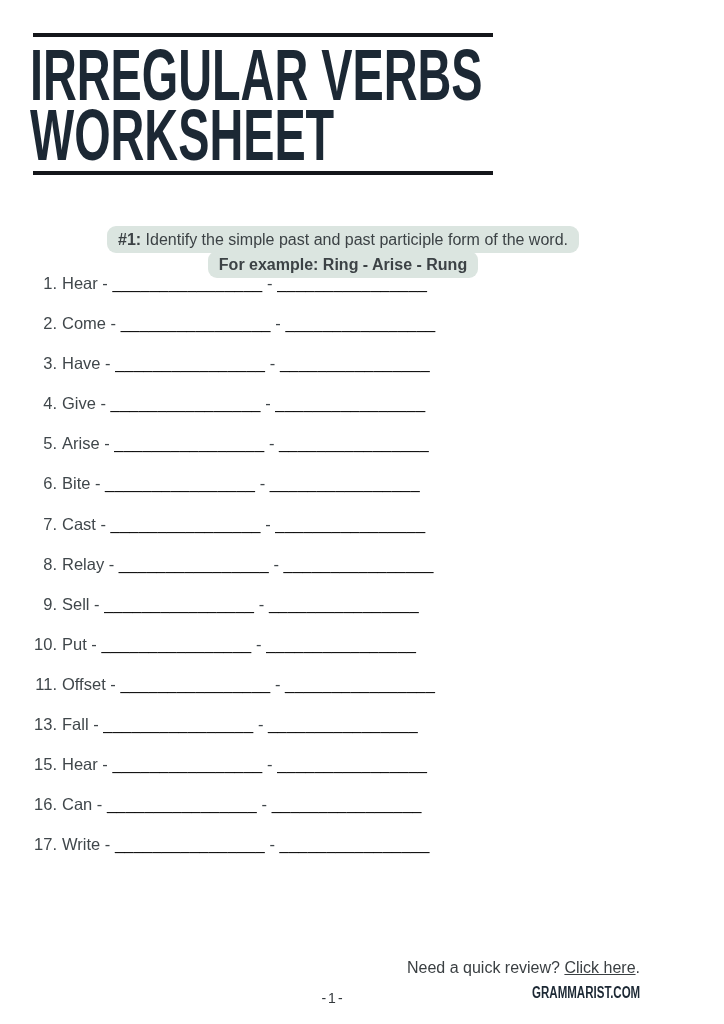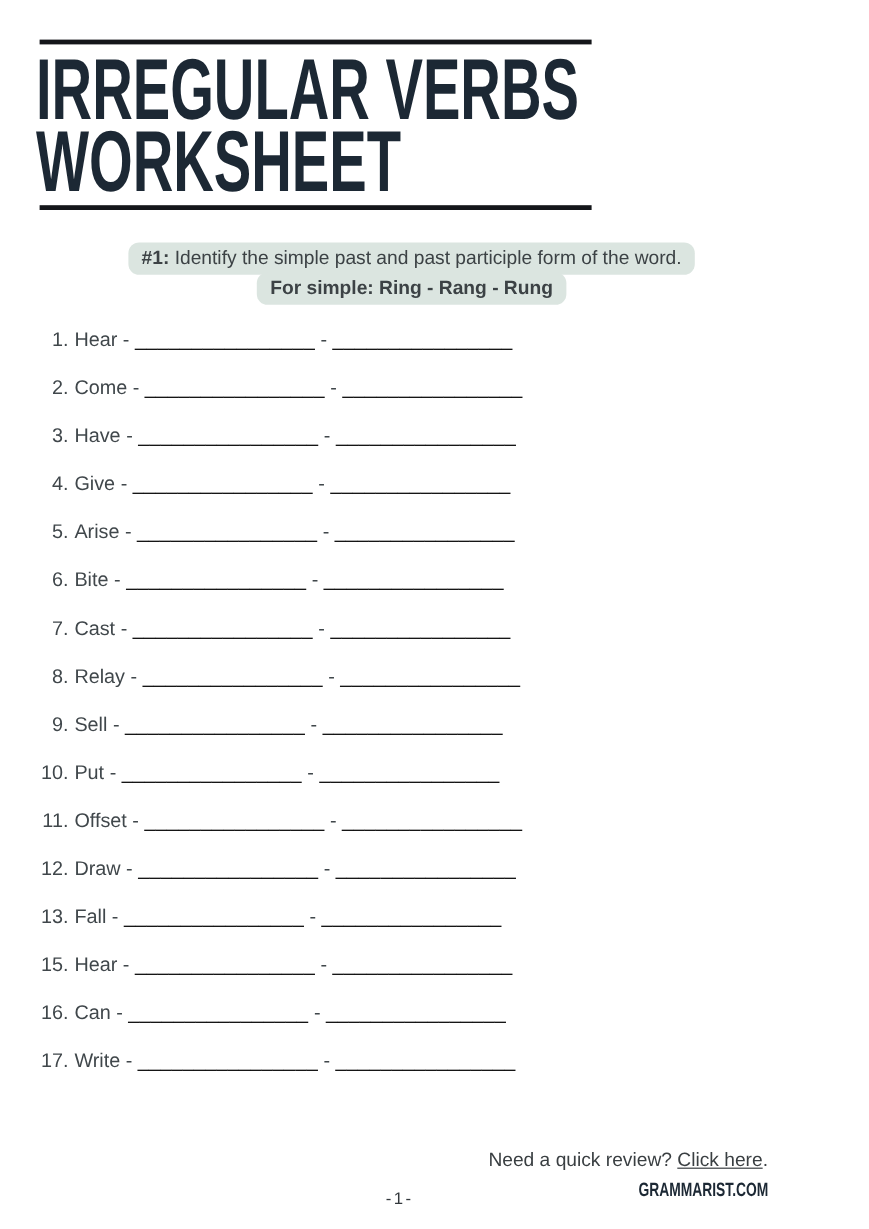--- a/index.html
+++ b/index.html
@@ -51,20 +51,21 @@
     text-align: center;
     font-size: 16px;
     color: #3c4245;
   }
   .hl {
     display: inline-block;
     background: #dbe5e0;
     border-radius: 9px;
     padding: 3px 11px;
     line-height: 21px;
+    margin-top: 24px;
   }
   .hl-example {
     margin-top: -2px;
     font-weight: bold;
   }
   .instr-prefix { font-weight: bold; }
 
   
   .verb-list {
     position: absolute;
@@ -135,36 +136,35 @@
 <div class="page">
 
   <div class="rule rule-top"></div>
 
   <h1 class="title"><span>IRREGULAR VERBS</span><br><span>WORKSHEET</span></h1>
 
   <div class="rule rule-bottom"></div>
 
   <div class="instructions">
     <div><span class="hl"><span class="instr-prefix">#1:</span><span> Identify the simple past and past participle form of the word.</span></span></div>
-    <div><span class="hl hl-example">For simple: Ring - Rang - Rung</span></div>
+    <div><span class="hl hl-example">For example: Ring - Arise - Rung</span></div>
   </div>
 
   <ol class="verb-list">
       <li><span class="num">1.</span><span>Hear</span><span> - </span><span class="blank">________________</span><span> - </span><span class="blank">________________</span></li>
       <li><span class="num">2.</span><span>Come</span><span> - </span><span class="blank">________________</span><span> - </span><span class="blank">________________</span></li>
       <li><span class="num">3.</span><span>Have</span><span> - </span><span class="blank">________________</span><span> - </span><span class="blank">________________</span></li>
       <li><span class="num">4.</span><span>Give</span><span> - </span><span class="blank">________________</span><span> - </span><span class="blank">________________</span></li>
       <li><span class="num">5.</span><span>Arise</span><span> - </span><span class="blank">________________</span><span> - </span><span class="blank">________________</span></li>
       <li><span class="num">6.</span><span>Bite</span><span> - </span><span class="blank">________________</span><span> - </span><span class="blank">________________</span></li>
       <li><span class="num">7.</span><span>Cast</span><span> - </span><span class="blank">________________</span><span> - </span><span class="blank">________________</span></li>
       <li><span class="num">8.</span><span>Relay</span><span> - </span><span class="blank">________________</span><span> - </span><span class="blank">________________</span></li>
       <li><span class="num">9.</span><span>Sell</span><span> - </span><span class="blank">________________</span><span> - </span><span class="blank">________________</span></li>
       <li><span class="num">10.</span><span>Put</span><span> - </span><span class="blank">________________</span><span> - </span><span class="blank">________________</span></li>
       <li><span class="num">11.</span><span>Offset</span><span> - </span><span class="blank">________________</span><span> - </span><span class="blank">________________</span></li>
-      <li><span class="num">12.</span><span>Draw</span><span> - </span><span class="blank">________________</span><span> - </span><span class="blank">________________</span></li>
       <li><span class="num">13.</span><span>Fall</span><span> - </span><span class="blank">________________</span><span> - </span><span class="blank">________________</span></li>
       <li><span class="num">15.</span><span>Hear</span><span> - </span><span class="blank">________________</span><span> - </span><span class="blank">________________</span></li>
       <li><span class="num">16.</span><span>Can</span><span> - </span><span class="blank">________________</span><span> - </span><span class="blank">________________</span></li>
       <li><span class="num">17.</span><span>Write</span><span> - </span><span class="blank">________________</span><span> - </span><span class="blank">________________</span></li>
     </ol>
 
   <div class="review"><span>Need a quick review? </span><a>Click here</a><span>.</span></div>
 
   <div class="brand">GRAMMARIST.COM</div>
 

